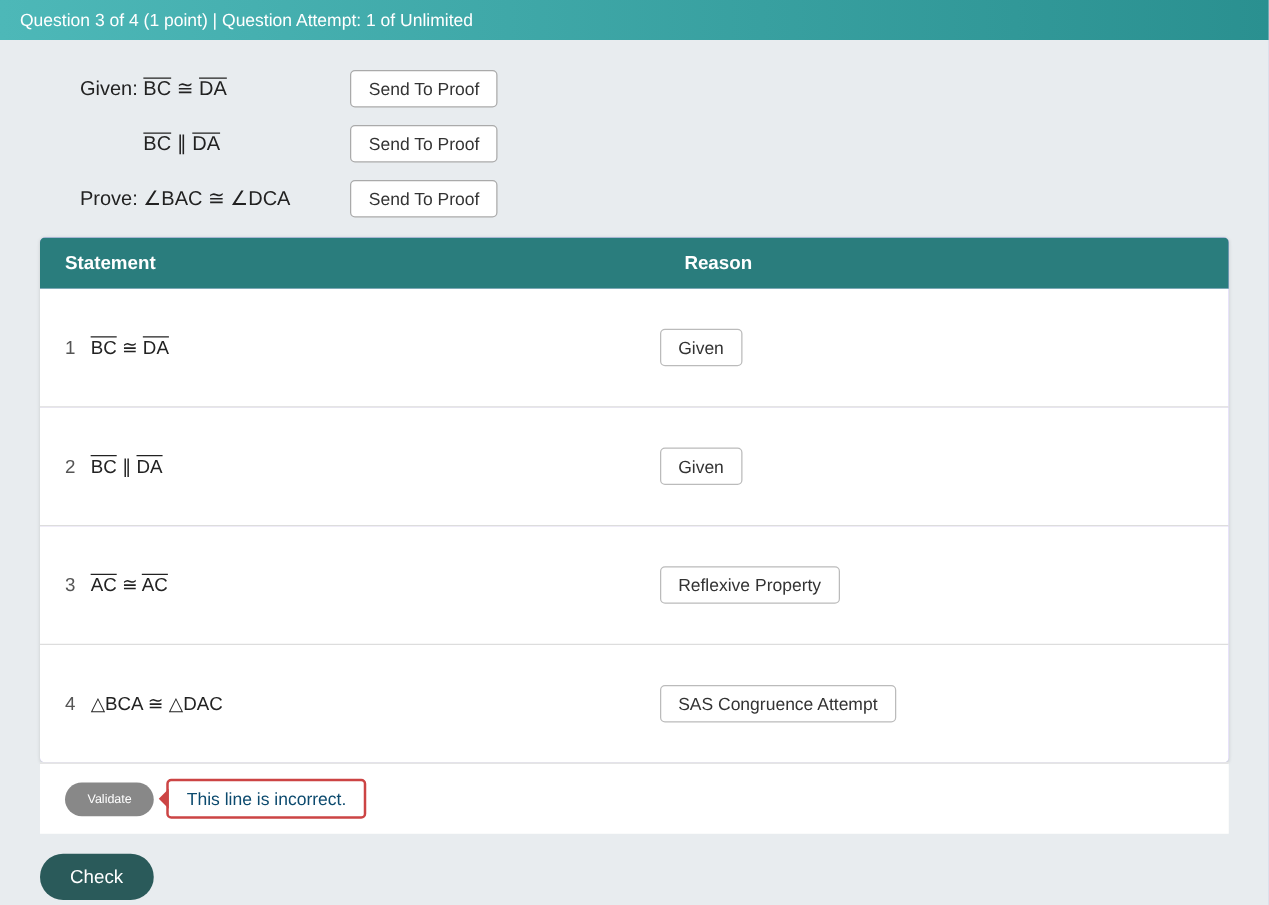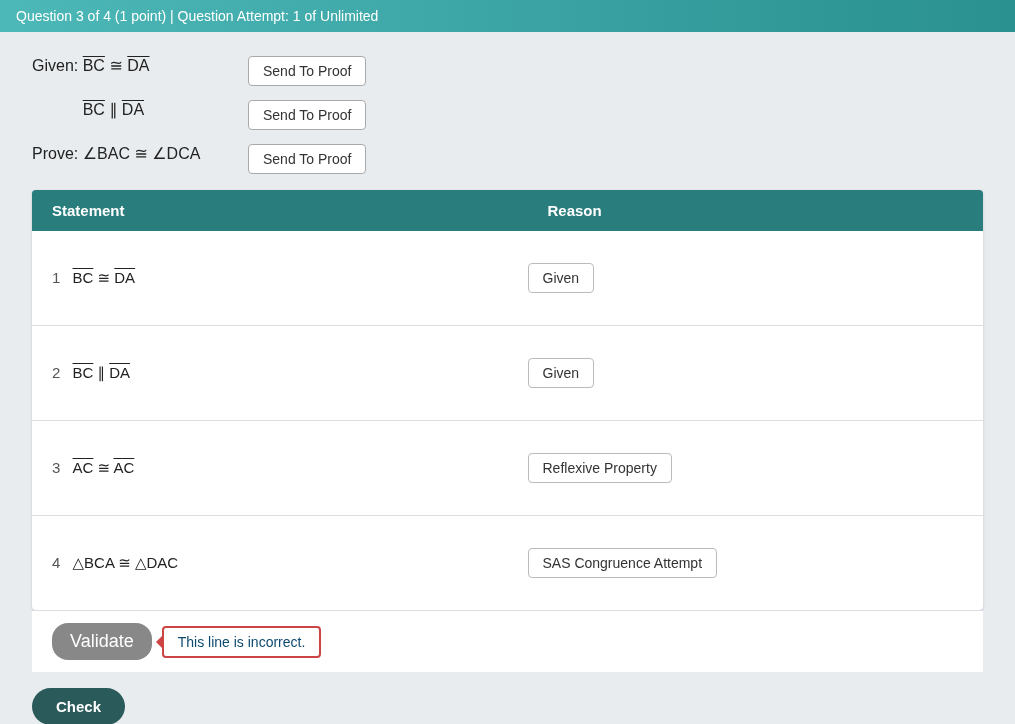--- a/index.html
+++ b/index.html
@@ -24,23 +24,24 @@
       padding: 24px 32px 16px 32px;
       min-height: 680px;
     }
 
     .given-section {
       margin-bottom: 10px;
     }
 
     .given-row {
       display: flex;
-      align-items: flex-start;
+      align-items: center;
       margin-bottom: 14px;
       gap: 16px;
+      margin-left: 32px;
     }
 
     .given-label {
       font-size: 16px;
       color: #222;
       min-width: 200px;
     }
 
     .overline {
       text-decoration: overline;
@@ -133,21 +134,21 @@
       background: white;
       border-top: 1px solid #ddd;
     }
 
     .validate-btn {
       background: #888;
       color: white;
       border: none;
       border-radius: 16px;
       padding: 8px 18px;
-      font-size: 18px;
+      font-size: 10px;
       cursor: pointer;
     }
 
     .incorrect-badge {
       background: white;
       border: 2px solid #cc4444;
       border-radius: 4px;
       padding: 6px 14px;
       font-size: 14px;
       color: #0c4a6e;
@@ -167,21 +168,21 @@
 
     .check-btn {
       background: #2a5a5a;
       color: white;
       border: none;
       border-radius: 20px;
       padding: 10px 24px;
       font-size: 15px;
       cursor: pointer;
       margin-top: 16px;
-      font-weight: 700;
+      font-weight: 400;
     }
   </style>
 </head>
 <body>
 
 <div class="top-bar">
   <span>Question 3 of 4 (1 point) | Question Attempt: 1 of Unlimited</span>
 </div>
 
 <div class="main-content">

